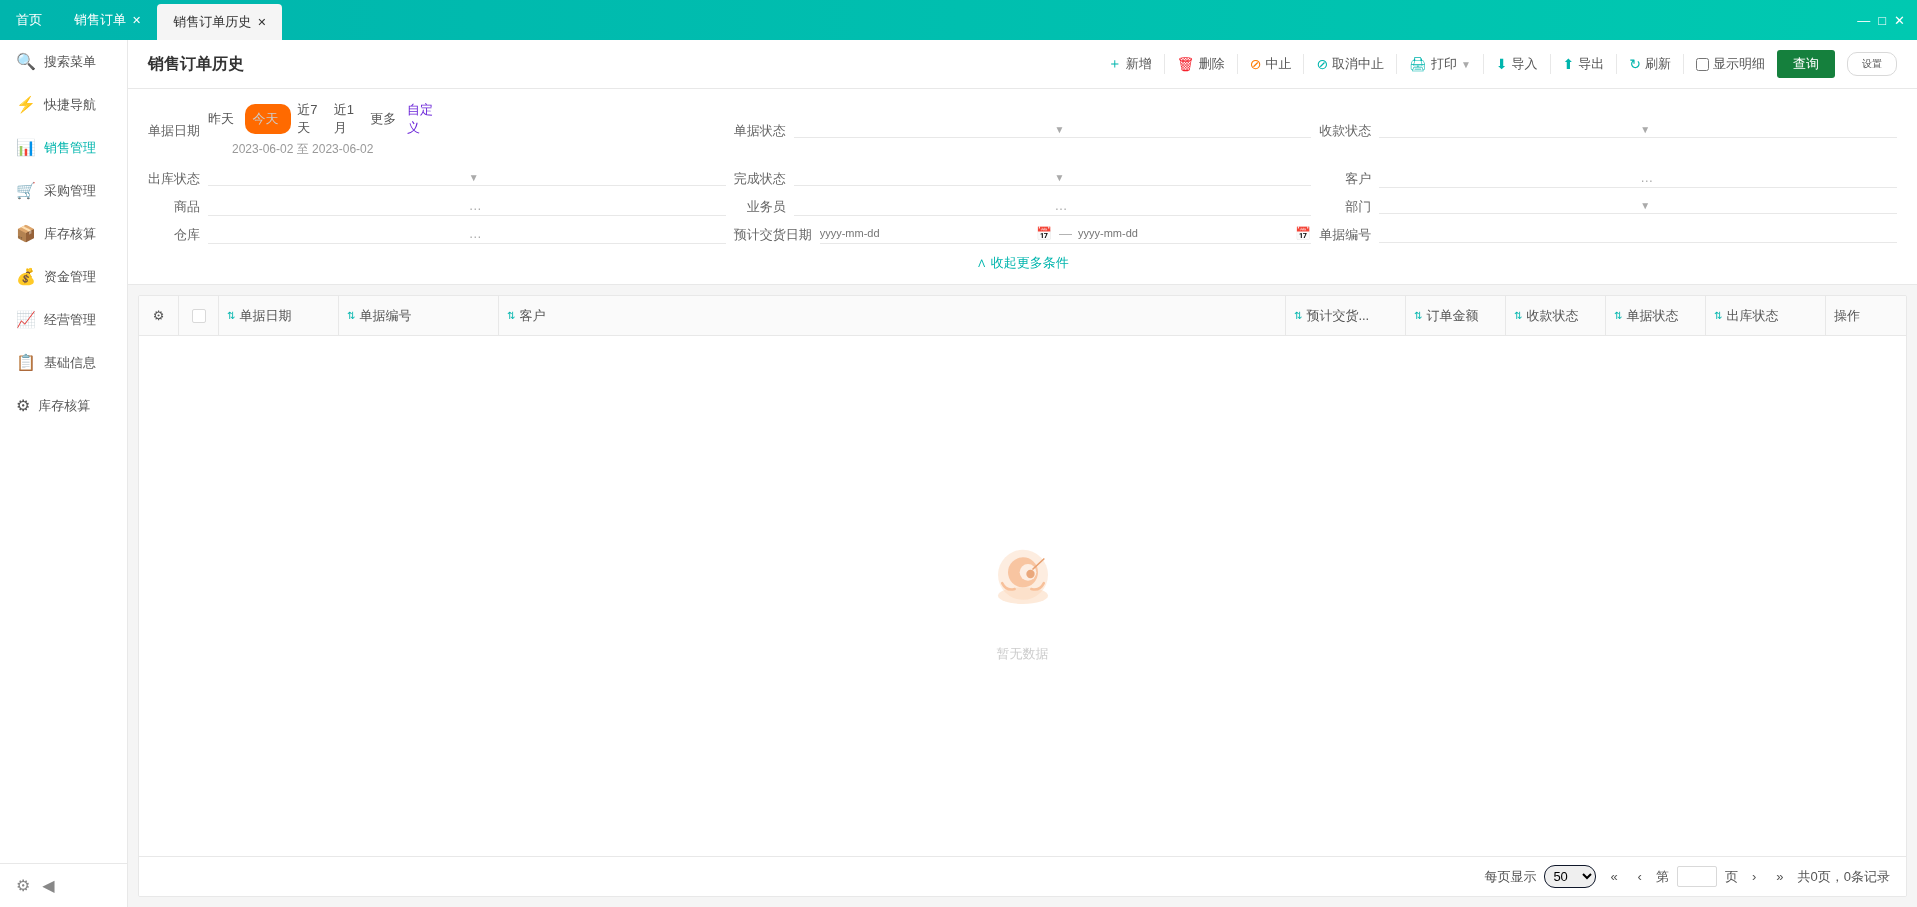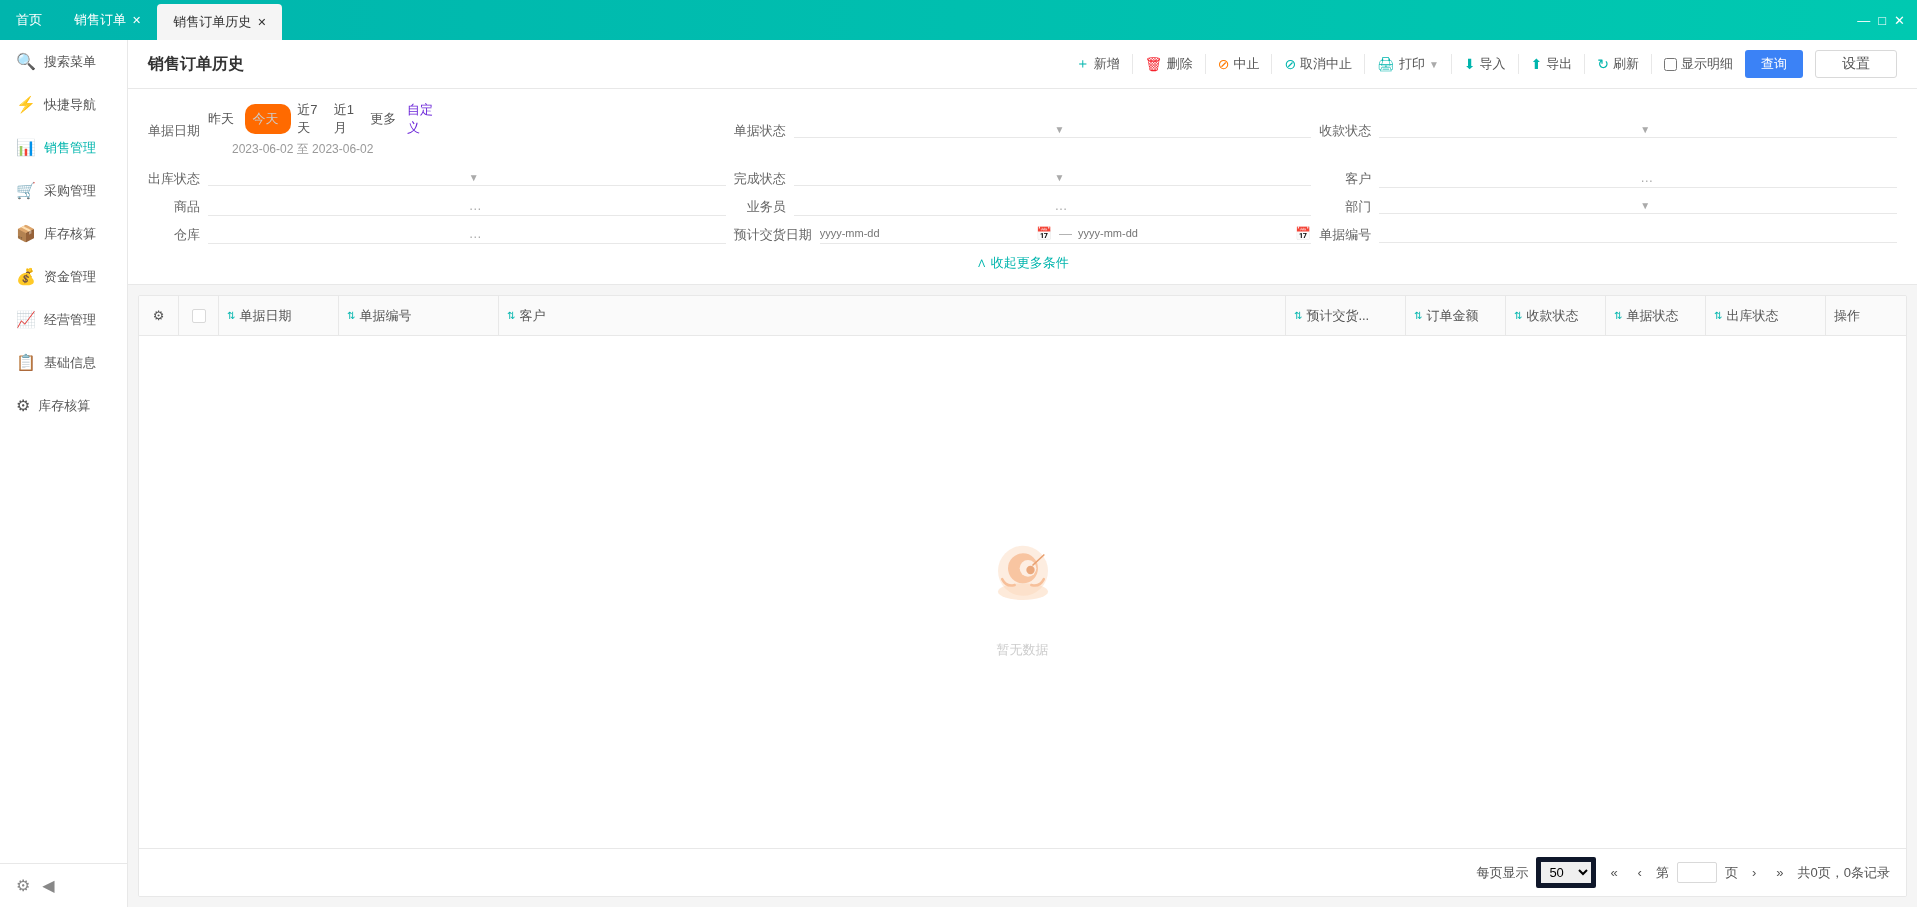--- a/index.html
+++ b/index.html
@@ -111,36 +111,36 @@
       gap: 4px;
       cursor: pointer;
       color: #555;
       font-size: 13px;
       white-space: nowrap;
     }
     .toolbar-btn .btn-icon { color: #00b5ad; font-size: 14px; }
     .toolbar-btn .del-icon { color: #f5222d; }
     .toolbar-btn .stop-icon { color: #ff7a00; }
     .btn-primary {
-      background: #3b82f6;
+      background: #15803d;
       color: #fff;
       border: none;
       padding: 5px 16px;
       border-radius: 3px;
       cursor: pointer;
       font-size: 13px;
     }
     .btn-secondary {
       background: #fff;
       color: #555;
       border: 1px solid #d9d9d9;
-      padding: 4px 26px;
-      border-radius: 3px;
-      cursor: pointer;
-      font-size: 14px;
+      padding: 4px 14px;
+      border-radius: 10px;
+      cursor: pointer;
+      font-size: 10px;
     }
     .display-cols {
       display: flex;
       align-items: center;
       gap: 4px;
       cursor: pointer;
       color: #555;
     }
 
     
@@ -283,23 +283,23 @@
       justify-content: flex-end;
       padding: 8px 16px;
       background: #fff;
       border-top: 1px solid #e8e8e8;
       gap: 8px;
       flex-shrink: 0;
       font-size: 13px;
       color: #555;
     }
     .pagination select {
-      border: 5px solid #0f172a;
+      border: 1px solid #0f172a;
       padding: 2px 4px;
-      border-radius: 2px;
+      border-radius: 11px;
       font-size: 13px;
     }
     .pagination .page-btn {
       cursor: pointer;
       color: #555;
       padding: 2px 6px;
     }
     .pagination input {
       border: 1px solid #d9d9d9;
       width: 40px;

